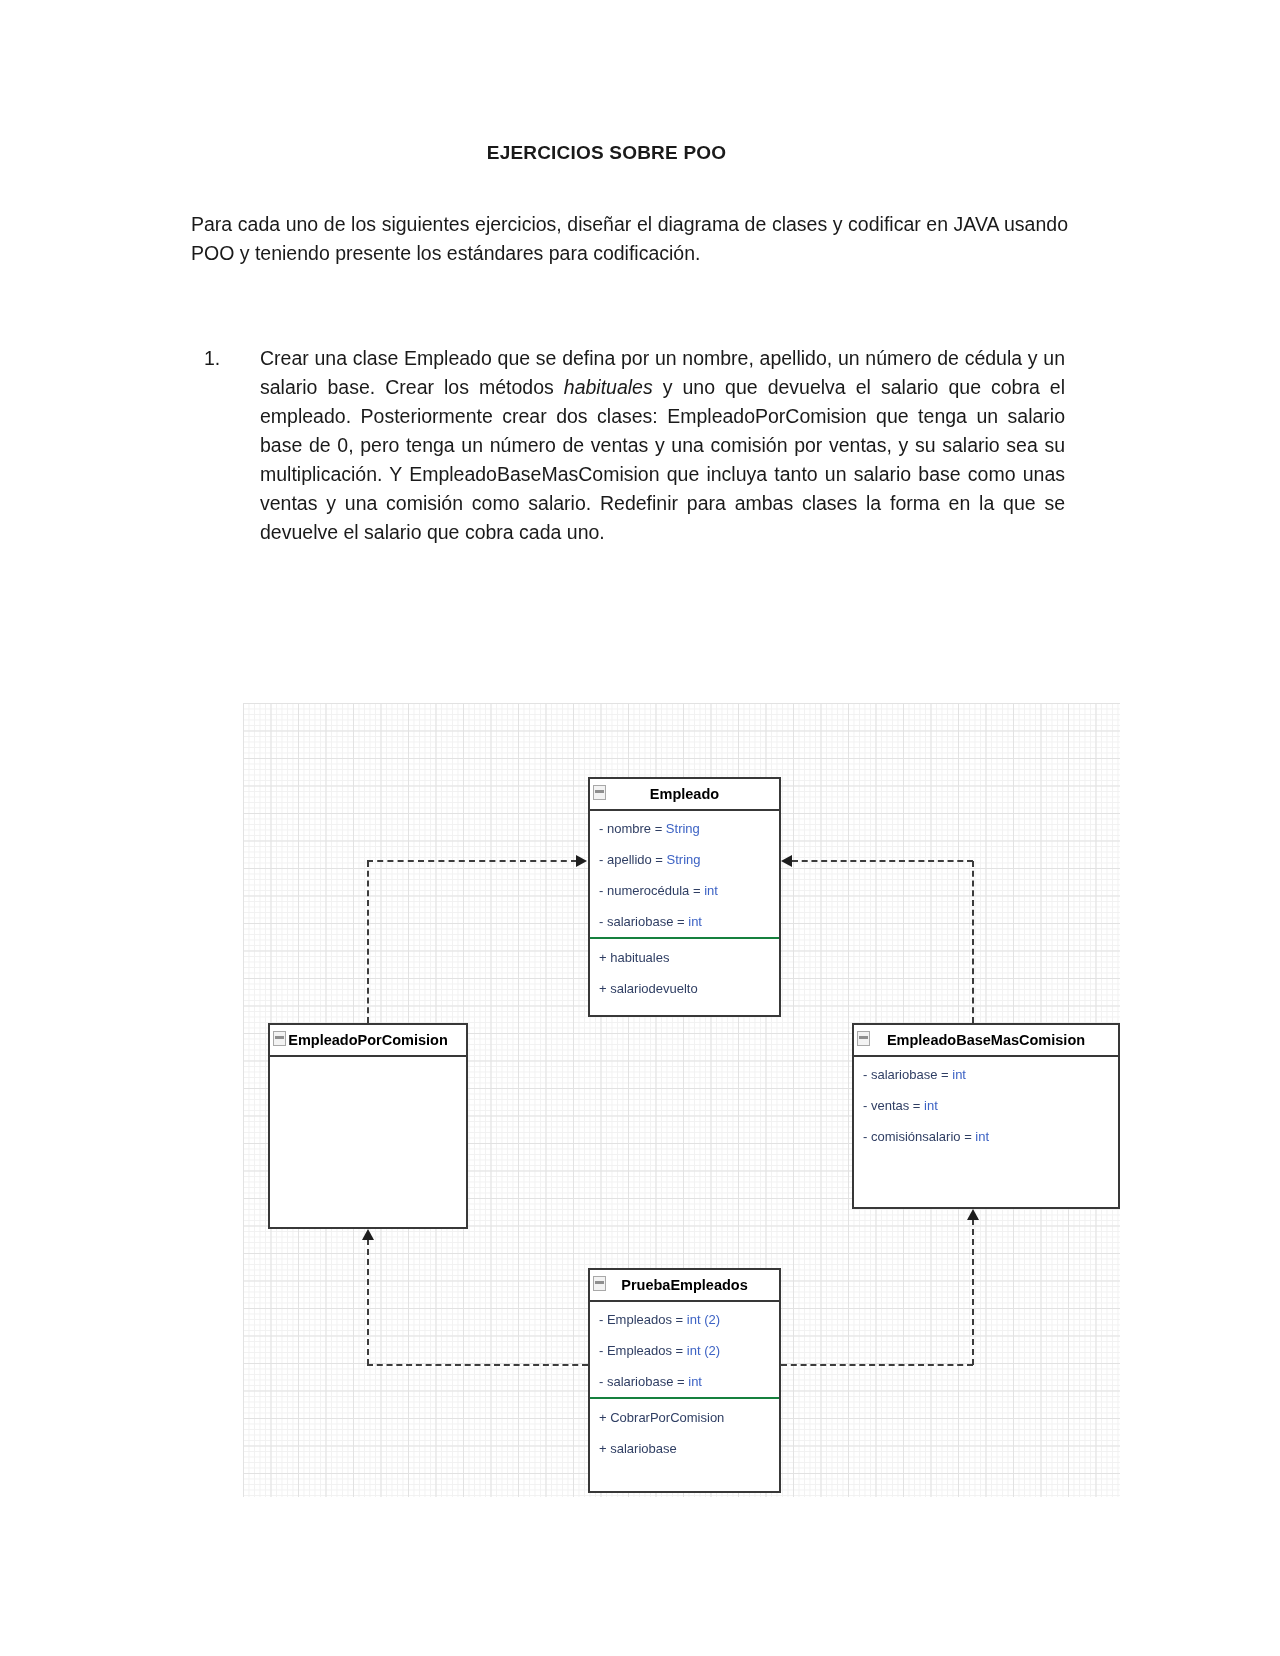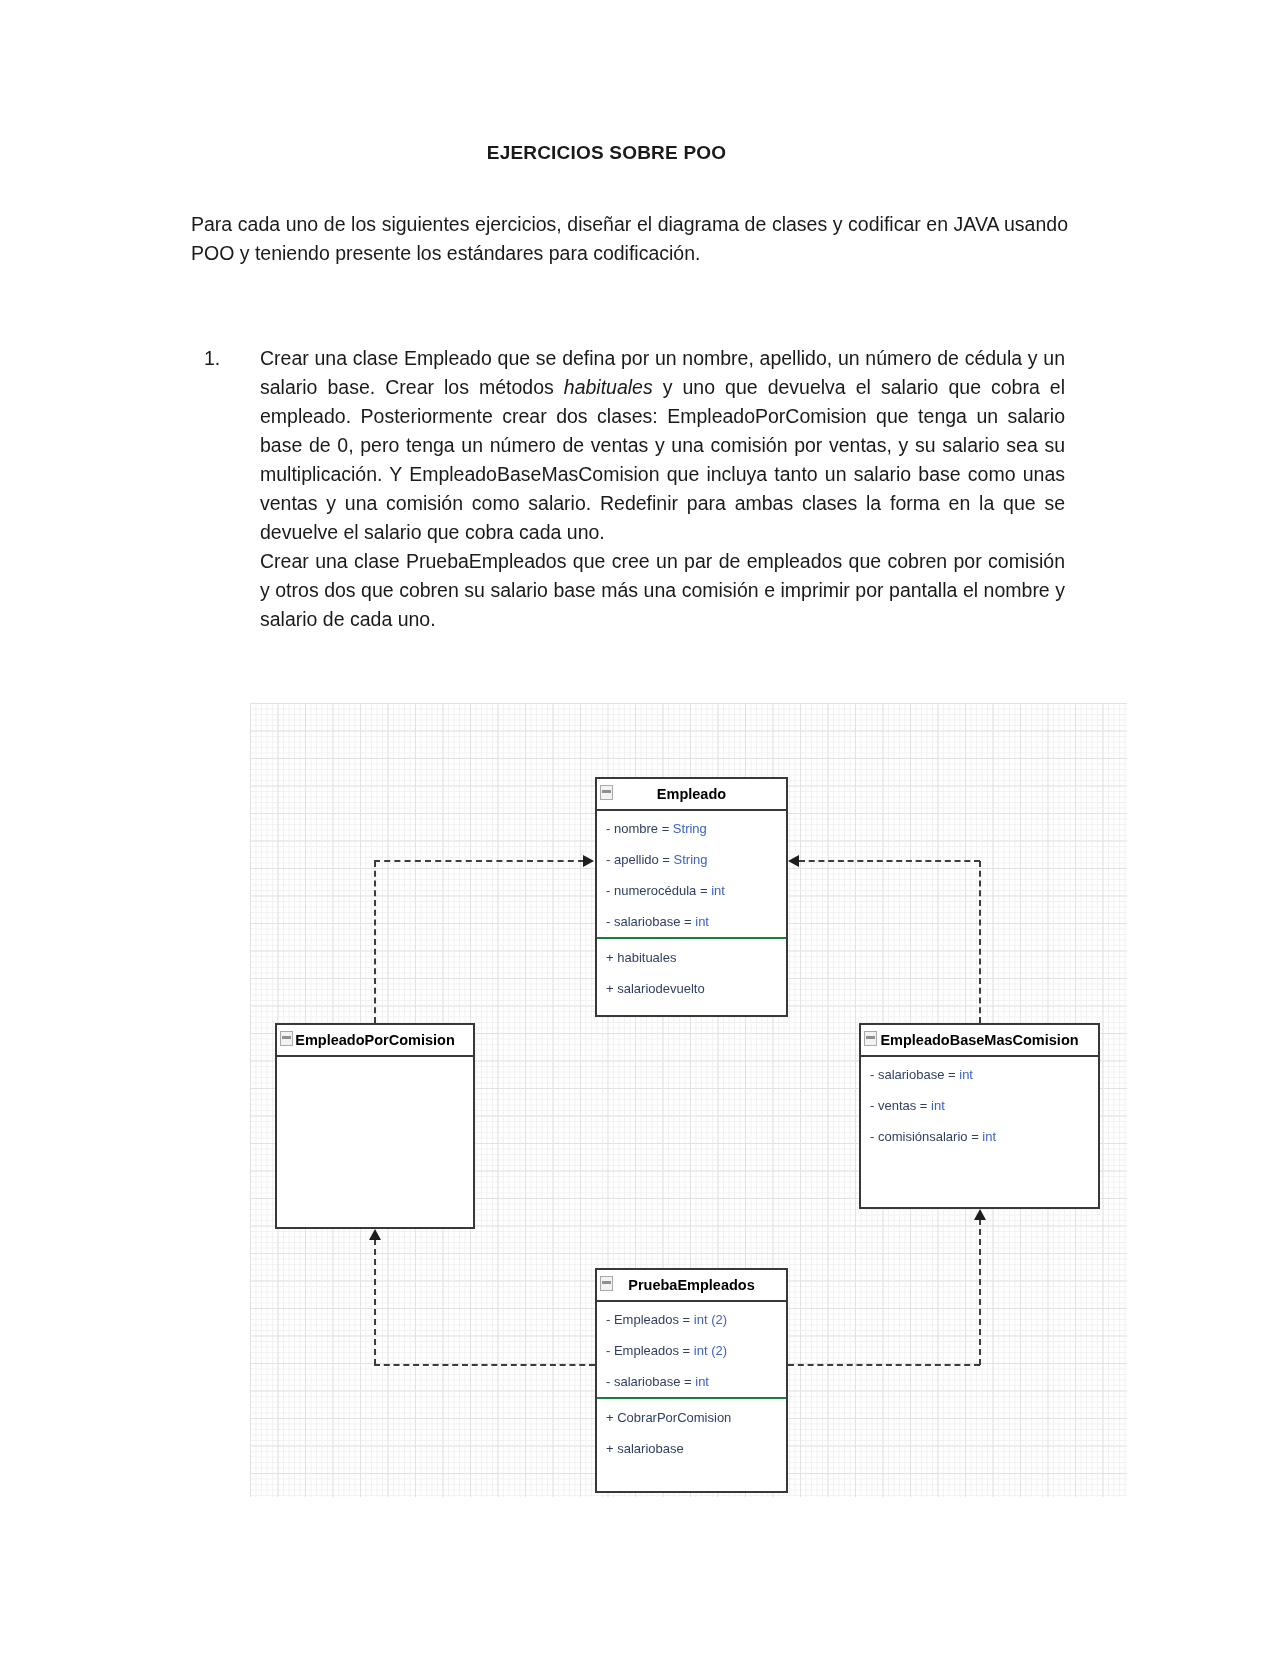--- a/index.html
+++ b/index.html
@@ -21,21 +21,21 @@
     position:absolute; left:0; top:0; font-size:19.5px; line-height:29px;
   }
   .exercise .ex-text {
     margin-left:56px; width:805px; font-size:19.5px; line-height:29px; text-align:justify;
   }
   .exercise .ex-text p { text-align:justify; }
   .ital { font-style:italic; }
 
   
   .canvas {
-    position:absolute; left:250px; top:703px; width:877px; height:794px;
+    position:absolute; left:243px; top:703px; width:877px; height:794px;
     background-color:#ffffff;
     background-image:
       linear-gradient(#e2e2e2 1px, transparent 1px),
       linear-gradient(90deg, #e2e2e2 1px, transparent 1px),
       linear-gradient(#f1f1f1 1px, transparent 1px),
       linear-gradient(90deg, #f1f1f1 1px, transparent 1px);
     background-size: 27.5px 27.5px, 27.5px 27.5px, 5.5px 5.5px, 5.5px 5.5px;
   }
   .uml-box {
     position:absolute; background:#ffffff; border:2px solid #383838;
@@ -72,21 +72,20 @@
 <body>
 
 <h1 class="doc-title">EJERCICIOS SOBRE POO</h1>
 
 <p class="intro">Para cada uno de los siguientes ejercicios, diseñar el diagrama de clases y codificar en JAVA usando POO y teniendo presente los estándares para codificación.</p>
 
 <div class="exercise">
   <span class="num">1.</span>
   <div class="ex-text">
     <p><span>Crear una clase Empleado que se defina por un nombre, apellido, un número de cédula y un salario base. Crear los métodos </span><span class="ital">habituales</span><span> y uno que devuelva el salario que cobra el empleado. Posteriormente crear dos clases: EmpleadoPorComision que tenga un salario base de 0, pero tenga un número de ventas y una comisión por ventas, y su salario sea su multiplicación. Y EmpleadoBaseMasComision que incluya tanto un salario base como unas ventas y una comisión como salario. Redefinir para ambas clases la forma en la que se devuelve el salario que cobra cada uno.</span></p>
-    <p>Crear una clase PruebaEmpleados que cree un par de empleados que cobren por comisión y otros dos que cobren su salario base más una comisión e imprimir por pantalla el nombre y salario de cada uno.</p>
   </div>
 </div>
 
 <div class="canvas">
 
   <div class="conn v" style="left:124px; top:158px; height:162px;"></div>
   <div class="conn h" style="left:124px; top:157px; width:210px;"></div>
   <div class="arrow right" style="left:333px; top:152px;"></div>
 
   <div class="conn v" style="left:729px; top:158px; height:162px;"></div>
@@ -118,21 +117,21 @@
     </div>
   </div>
 
   <div class="uml-box" style="left:25px; top:320px; width:200px; height:206px;">
     <div class="uml-header">
       <span class="collapse-icon"></span>
       <span>EmpleadoPorComision</span>
     </div>
   </div>
 
-  <div class="uml-box" style="left:609px; top:320px; width:241px; height:186px;">
+  <div class="uml-box" style="left:609px; top:320px; width:268px; height:186px;">
     <div class="uml-header">
       <span class="collapse-icon"></span>
       <span>EmpleadoBaseMasComision</span>
     </div>
     <div class="uml-attrs">
       <div class="uml-row"><span>- salariobase = </span><span class="t">int</span></div>
       <div class="uml-row"><span>- ventas = </span><span class="t">int</span></div>
       <div class="uml-row"><span>- comisiónsalario = </span><span class="t">int</span></div>
     </div>
   </div>

